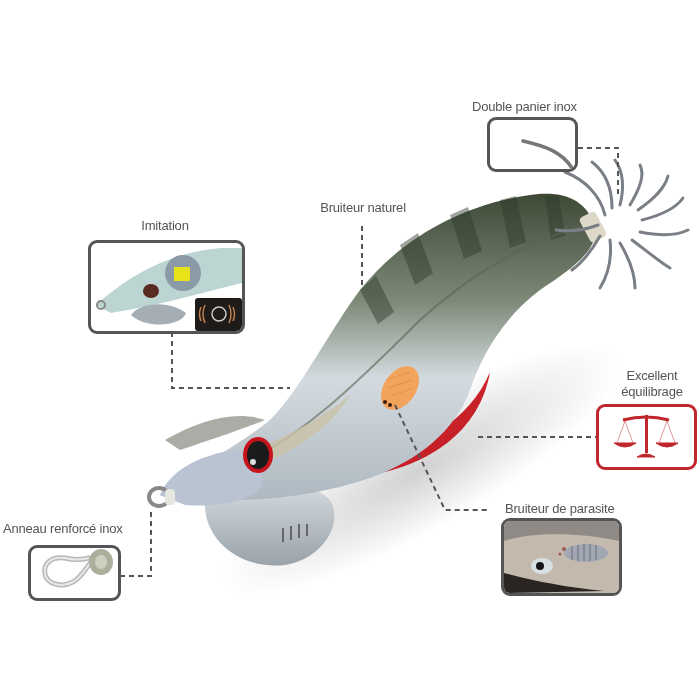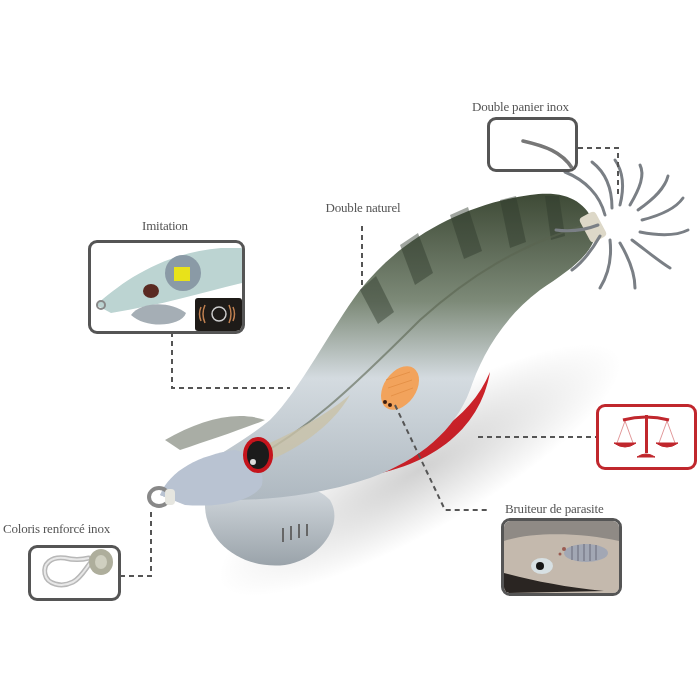--- a/index.html
+++ b/index.html
@@ -1,17 +1,17 @@
 <!DOCTYPE html>
 <html><head>
 <meta charset="utf-8">
 <style>
   html, body { margin:0; padding:0; background:#ffffff; }
   body { width:700px; height:700px; position:relative; overflow:hidden; font-family:"Liberation Sans", sans-serif; }
-  .stage { position:absolute; left:0; top:0; width:700px; height:672px;font-family:Liberation Serif, serif; }
+  .stage { position:absolute; left:0; top:0; width:700px; height:672px; }
   .label { position:absolute; color:#555; font-size:13px; line-height:16px; white-space:nowrap; letter-spacing:-0.2px; }
   .label.center { text-align:center; }
   .box { position:absolute; border:3px solid #555; border-radius:9px; background:#fff; box-sizing:border-box; overflow:hidden; }
   .box.red { border-color:#c0272d; }
   svg { position:absolute; left:0; top:0; }
 </style>
 </head>
 <body>
 
 <div class="stage">
@@ -133,22 +133,26 @@
       <ellipse cx="60" cy="48" rx="8" ry="7" fill="#5a2a22"></ellipse>
       <path d="M40 72 C50 58 80 58 95 70 C90 84 55 86 40 72 Z" fill="#a5aeb5"></path>
       <circle cx="10" cy="62" r="4" fill="none" stroke="#888" stroke-width="2"></circle>
       <rect x="104" y="55" width="47" height="33" rx="3" fill="#1e1b18"></rect>
       <circle cx="128" cy="71" r="7" fill="none" stroke="#ccc" stroke-width="1.5"></circle>
       <path d="M110 64 q-3 7 0 14 M114 62 q-4 9 0 18" stroke="#c08050" stroke-width="1.5" fill="none"></path>
       <path d="M142 64 q3 7 0 14 M138 62 q4 9 0 18" stroke="#c08050" stroke-width="1.5" fill="none"></path>
     </svg>
   </div>
 
-  <div class="label center" style="left:318px; top:200px; width:90px;">Double naturel</div>
+  <div class="label center" style="left:318px; top:200px; width:90px;">Bruiteur naturel</div>
 
+  <div class="label center" style="left:604px; top:368px; width:96px;">
+    <div>Excellent</div>
+    <div>équilibrage</div>
+  </div>
   <div class="box red" style="left:596px; top:404px; width:101px; height:66px;">
     <svg width="95" height="60" viewBox="0 0 95 60">
       <g fill="#c0272d" stroke="#c0272d">
         <path d="M24 13 Q47 7 70 13" stroke-width="3" fill="none"></path>
         <rect x="46" y="8" width="3" height="38" stroke="none"></rect>
         <path d="M38 50 Q47 44 56 50 Z" stroke-width="1"></path>
         <path d="M26 14 L18 36 M26 14 L34 36 M68 14 L60 36 M68 14 L76 36" stroke-width="0.8" fill="none" opacity="0.6"></path>
         <path d="M15 36 H37 Q26 44 15 36 Z" stroke-width="1"></path>
         <path d="M57 36 H79 Q68 44 57 36 Z" stroke-width="1"></path>
       </g>
@@ -169,21 +173,21 @@
           <path d="M74 24 v16"></path>
           <path d="M80 23 v17"></path>
           <path d="M86 23 v17"></path>
           <path d="M92 24 v15"></path>
         </g>
       <circle cx="60" cy="28" r="2" fill="#9a5a50"></circle>
         <circle cx="56" cy="33" r="1.5" fill="#9a5a50"></circle>
     </svg>
   </div>
 
-  <div class="label" style="left:3px; top:521px;">Coloris renforcé inox</div>
+  <div class="label" style="left:3px; top:521px;">Anneau renforcé inox</div>
   <div class="box" style="left:28px; top:545px; width:93px; height:56px;">
     <svg width="87" height="50" viewBox="0 0 87 50">
       <path d="M58 10 C50 12 42 12 34 10 C20 8 12 16 14 26 C16 36 30 40 42 34 C50 30 55 20 60 14" stroke="#b8b8b8" stroke-width="5" fill="none" stroke-linecap="round"></path>
       <path d="M58 10 C50 12 42 12 34 10 C20 8 12 16 14 26 C16 36 30 40 42 34 C50 30 55 20 60 14" stroke="#e8e8e8" stroke-width="2" fill="none"></path>
       <ellipse cx="70" cy="14" rx="12" ry="13" fill="#aeae9c"></ellipse>
       <ellipse cx="70" cy="14" rx="6" ry="7" fill="#cfcfc0"></ellipse>
     </svg>
   </div>
 
 </div>

